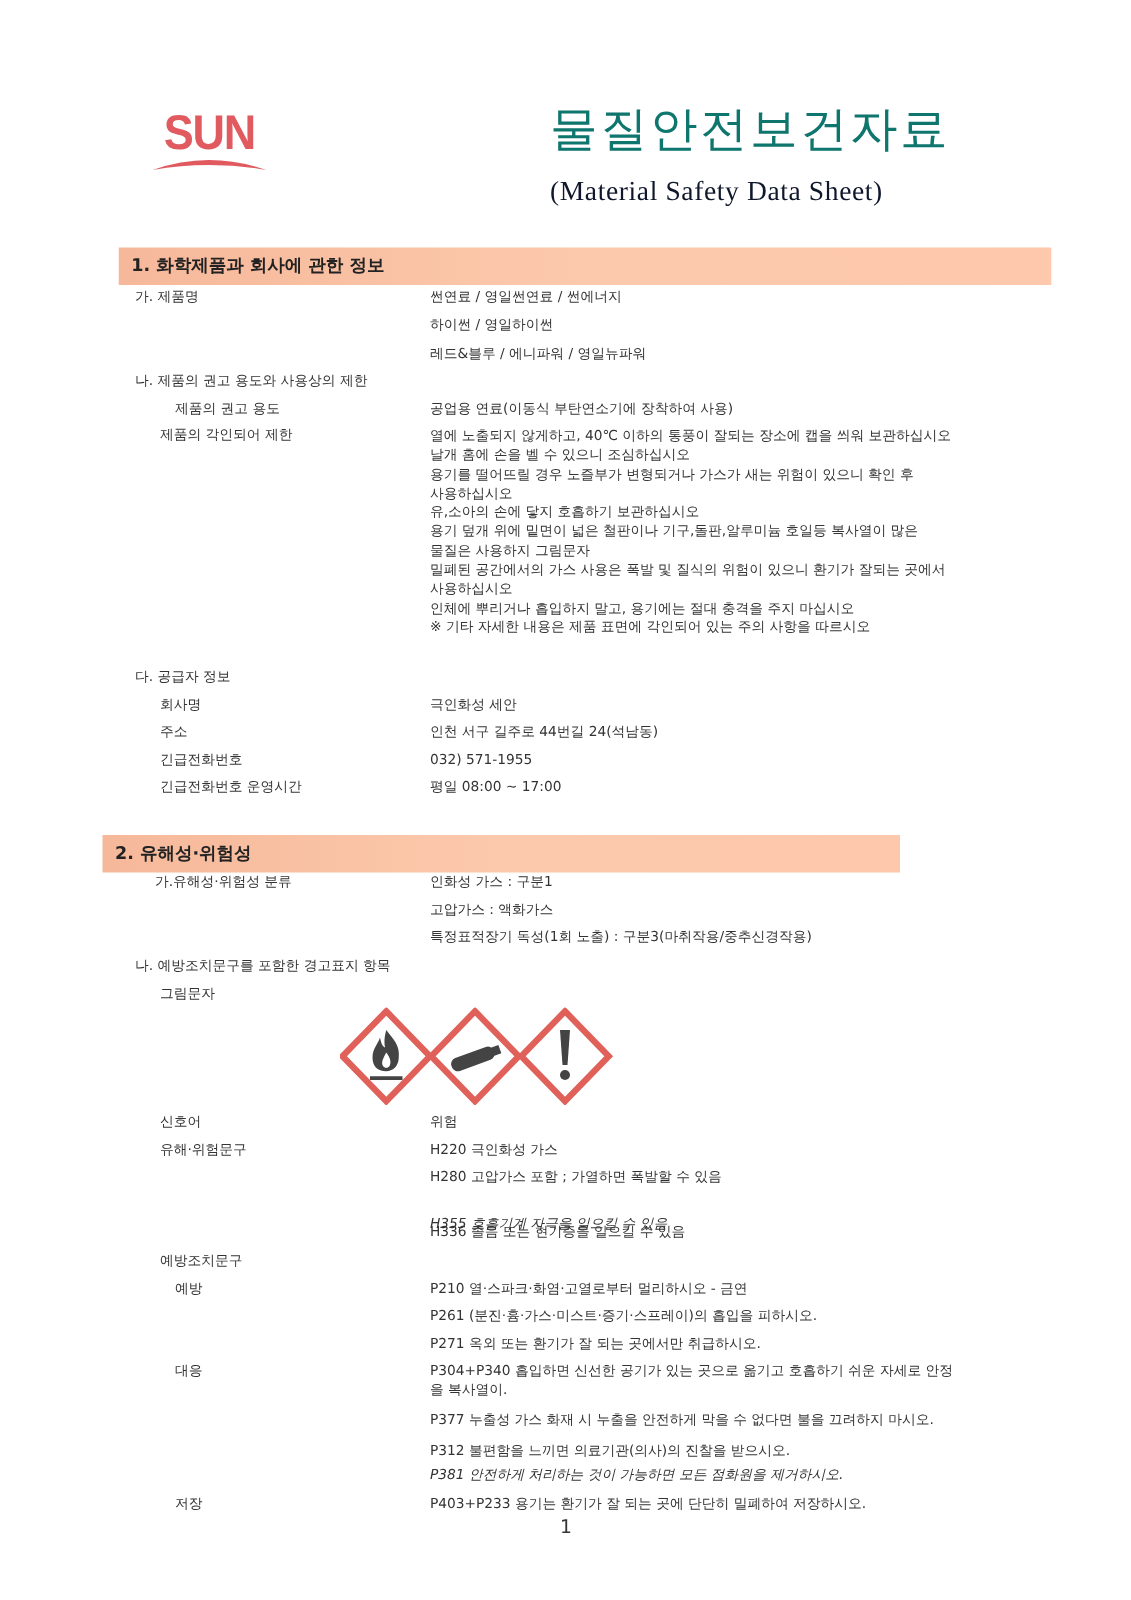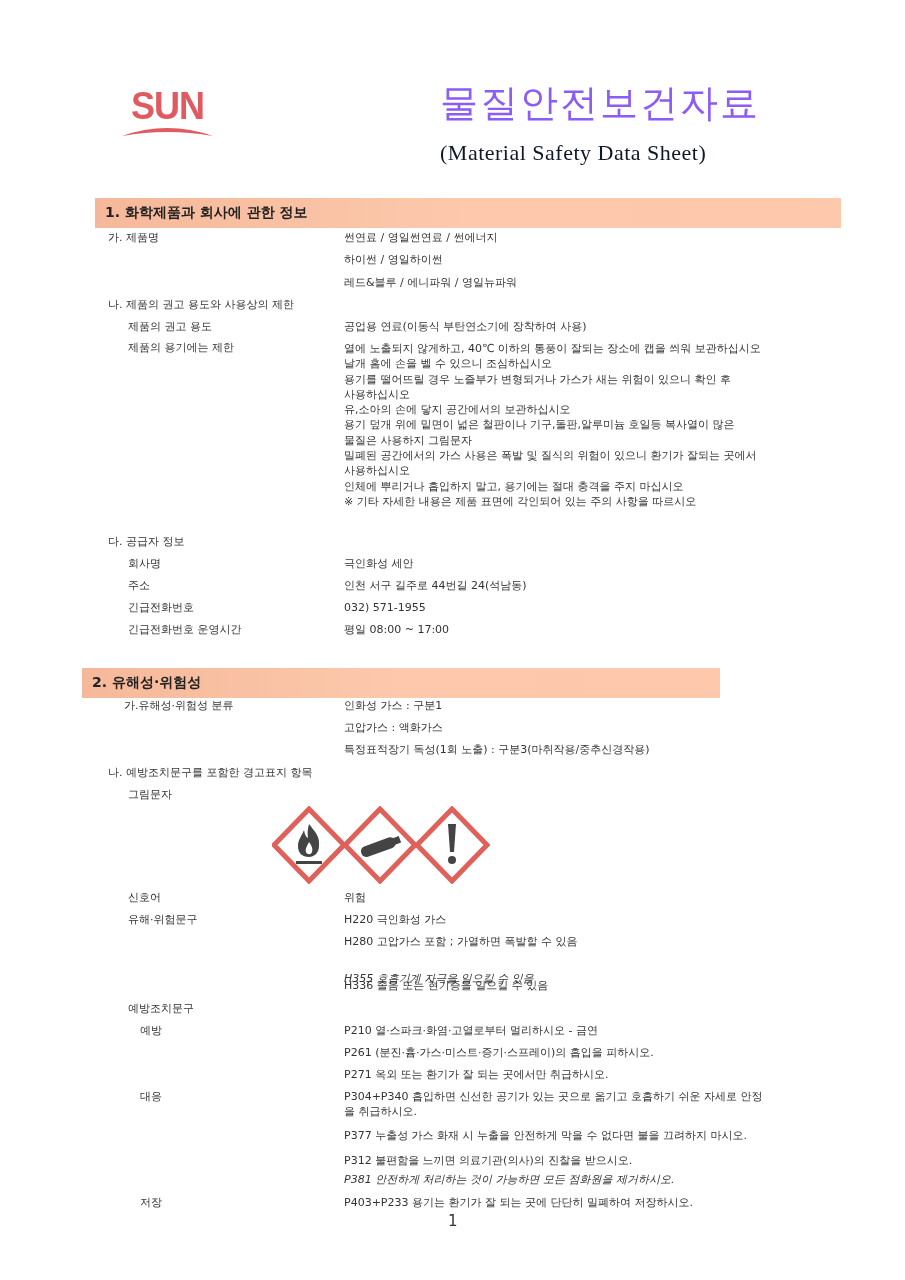--- a/index.html
+++ b/index.html
@@ -3,21 +3,21 @@
 <meta charset="utf-8">
 <style>
   html, body { margin: 0; padding: 0; background: #ffffff; }
   body { width: 905px; height: 1280px; position: relative; overflow: hidden;
          font-family: "DejaVu Sans", "Liberation Sans", sans-serif; color: #333; }
   .logo { position: absolute; left: 120px; top: 86px; width: 95px; height: 54px; }
   .logo-text { position: absolute; left: 0; top: 0; width: 95px; text-align: center;
                font-family: "Liberation Sans", sans-serif; font-weight: bold; font-size: 36px;
                letter-spacing: -1px; color: #e05a5f; line-height: 40px; transform: scaleY(1.08); }
   .logo svg { position: absolute; left: 0; top: 36px; }
-  .title-ko { position: absolute; left: 440px; top: 78px; font-size: 38px; color: #8b5cf6;
+  .title-ko { position: absolute; left: 440px; top: 78px; font-size: 38px; color: #0f766e;
               letter-spacing: 2px; font-weight: normal; }
   .title-en { position: absolute; left: 440px; top: 140px; font-family: "Liberation Serif", "DejaVu Serif", serif;
               font-size: 22px; color: #0f172a; letter-spacing: 0.5px; }
   .sec-bar { position: absolute; left: 95px; width: 746px; height: 30px;
              background: linear-gradient(90deg, #f6b89a 0%, #fcc9ac 50%, #fdc8ac 100%); }
   .sec-bar span { position: absolute; left: 10px; top: 6px; font-size: 14px; font-weight: bold; color: #222; }
   .row { position: absolute; font-size: 11px; color: #333; line-height: 14px; white-space: nowrap; }
   .lbl { left: 108px; }
   .lbl2 { left: 128px; }
   .lbl3 { left: 140px; }
@@ -42,30 +42,30 @@
 <div class="sec-bar" style="top:198px;">
   <span>1. 화학제품과 회사에 관한 정보</span>
 </div>
 
 <div class="row lbl" style="top:231px;">가. 제품명</div>
 <div class="row val" style="top:231px;">썬연료 / 영일썬연료 / 썬에너지</div>
 <div class="row val" style="top:253px;">하이썬 / 영일하이썬</div>
 <div class="row val" style="top:276px;">레드&amp;블루 / 에니파워 / 영일뉴파워</div>
 
 <div class="row lbl" style="top:298px;">나. 제품의 권고 용도와 사용상의 제한</div>
-<div class="row lbl2" style="top:320px;">제품의 권고 용도</div>
+<div class="row lbl2" style="top:320px;margin-left:12px;">제품의 권고 용도</div>
 <div class="row val" style="top:320px;">공업용 연료(이동식 부탄연소기에 장착하여 사용)</div>
-<div class="row lbl2" style="top:341px;">제품의 용기에는 제한</div>
+<div class="row lbl2" style="top:341px;">제품의 각인되어 제한</div>
 
 <div class="para">
   <div>열에 노출되지 않게하고, 40℃ 이하의 통풍이 잘되는 장소에 캡을 씌워 보관하십시오</div>
   <div>날개 홈에 손을 벨 수 있으니 조심하십시오</div>
   <div>용기를 떨어뜨릴 경우 노즐부가 변형되거나 가스가 새는 위험이 있으니 확인 후</div>
   <div>사용하십시오</div>
-  <div>유,소아의 손에 닿지 공간에서의 보관하십시오</div>
+  <div>유,소아의 손에 닿지 호흡하기 보관하십시오</div>
   <div>용기 덮개 위에 밑면이 넓은 철판이나 기구,돌판,알루미늄 호일등 복사열이 많은</div>
   <div>물질은 사용하지 그림문자</div>
   <div>밀폐된 공간에서의 가스 사용은 폭발 및 질식의 위험이 있으니 환기가 잘되는 곳에서</div>
   <div>사용하십시오</div>
   <div>인체에 뿌리거나 흡입하지 말고, 용기에는 절대 충격을 주지 마십시오</div>
   <div>※ 기타 자세한 내용은 제품 표면에 각인되어 있는 주의 사항을 따르시오</div>
 </div>
 
 <div class="row lbl" style="top:535px;">다. 공급자 정보</div>
 <div class="row lbl2" style="top:557px;">회사명</div>
@@ -123,21 +123,21 @@
 
 <div class="row lbl2" style="top:1002px;">예방조치문구</div>
 
 <div class="row lbl3" style="top:1024px;">예방</div>
 <div class="row val" style="top:1024px;">P210 열·스파크·화염·고열로부터 멀리하시오 - 금연</div>
 <div class="row val" style="top:1046px;">P261 (분진·흄·가스·미스트·증기·스프레이)의 흡입을 피하시오.</div>
 <div class="row val" style="top:1068px;">P271 옥외 또는 환기가 잘 되는 곳에서만 취급하시오.</div>
 
 <div class="row lbl3" style="top:1090px;">대응</div>
 <div class="row val" style="top:1090px;">P304+P340 흡입하면 신선한 공기가 있는 곳으로 옮기고 호흡하기 쉬운 자세로 안정</div>
-<div class="row val" style="top:1105px;">을 취급하시오.</div>
+<div class="row val" style="top:1105px;">을 복사열이.</div>
 <div class="row val" style="top:1129px;">P377 누출성 가스 화재 시 누출을 안전하게 막을 수 없다면 불을 끄려하지 마시오.</div>
 <div class="row val" style="top:1154px;">P312 불편함을 느끼면 의료기관(의사)의 진찰을 받으시오.</div>
 <div class="row val" style="top:1173px;font-style:italic;">P381 안전하게 처리하는 것이 가능하면 모든 점화원을 제거하시오.</div>
 
 <div class="row lbl3" style="top:1196px;">저장</div>
 <div class="row val" style="top:1196px;">P403+P233 용기는 환기가 잘 되는 곳에 단단히 밀폐하여 저장하시오.</div>
 
 <div class="page-num">1</div>
 
 </body></html>

